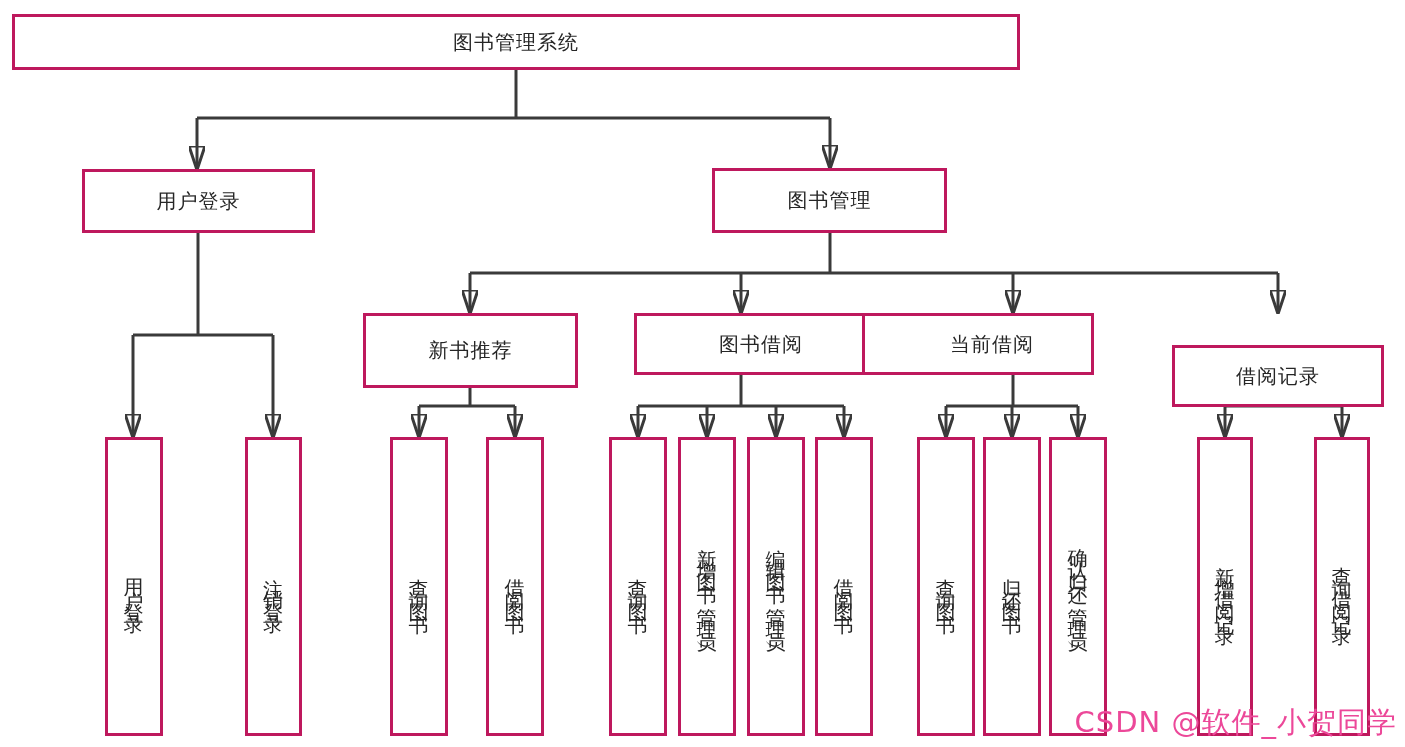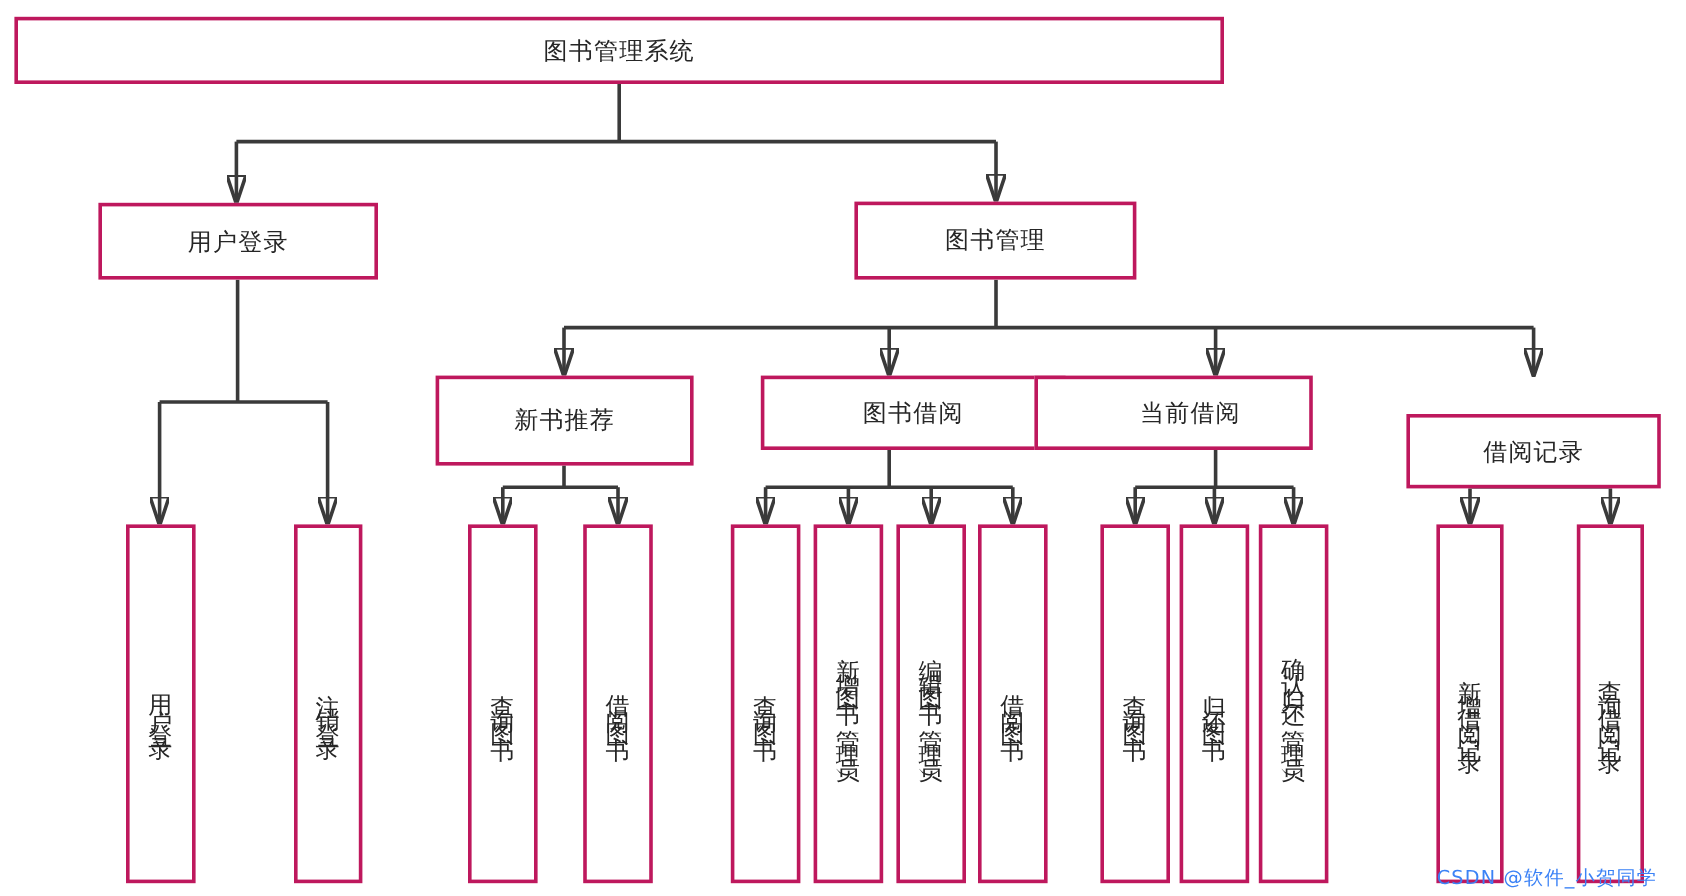--- a/index.html
+++ b/index.html
@@ -46,24 +46,24 @@
   }
   .box.v .vtext {
     writing-mode: vertical-rl;
     text-orientation: mixed;
     letter-spacing: 12px;
     line-height: 1;
     white-space: nowrap;
   }
   .watermark {
     position: absolute;
-    right: 24px;
+    right: 8px;
     bottom: 4px;
-    font-size: 16px;
-    color: #3b82f6;
+    font-size: 29px;
+    color: #ec4899;
     letter-spacing: 1px;
     z-index: 5;
     white-space: nowrap;
   }
 </style>
 </head>
 <body>
 
 <div class="canvas">
 

